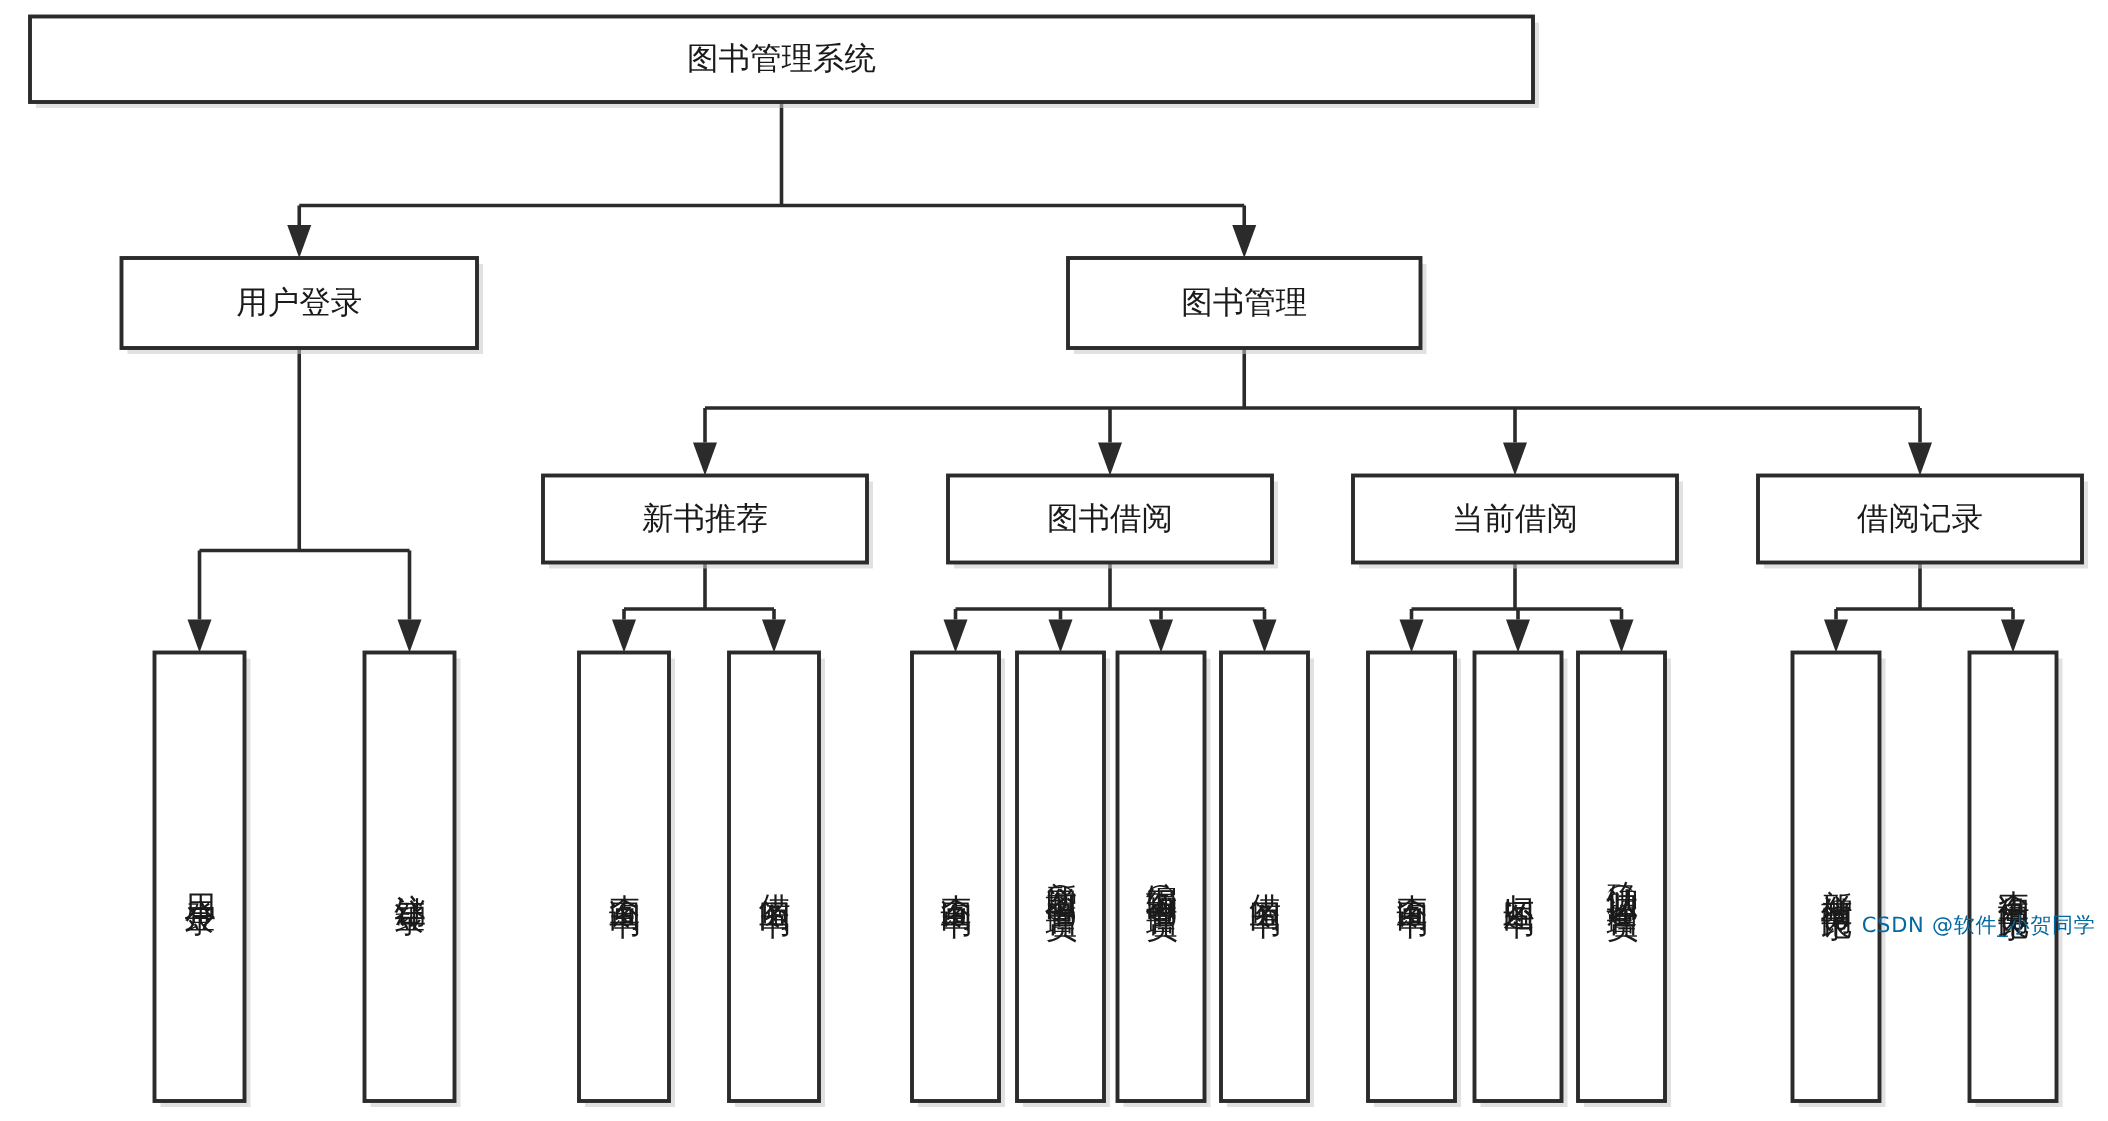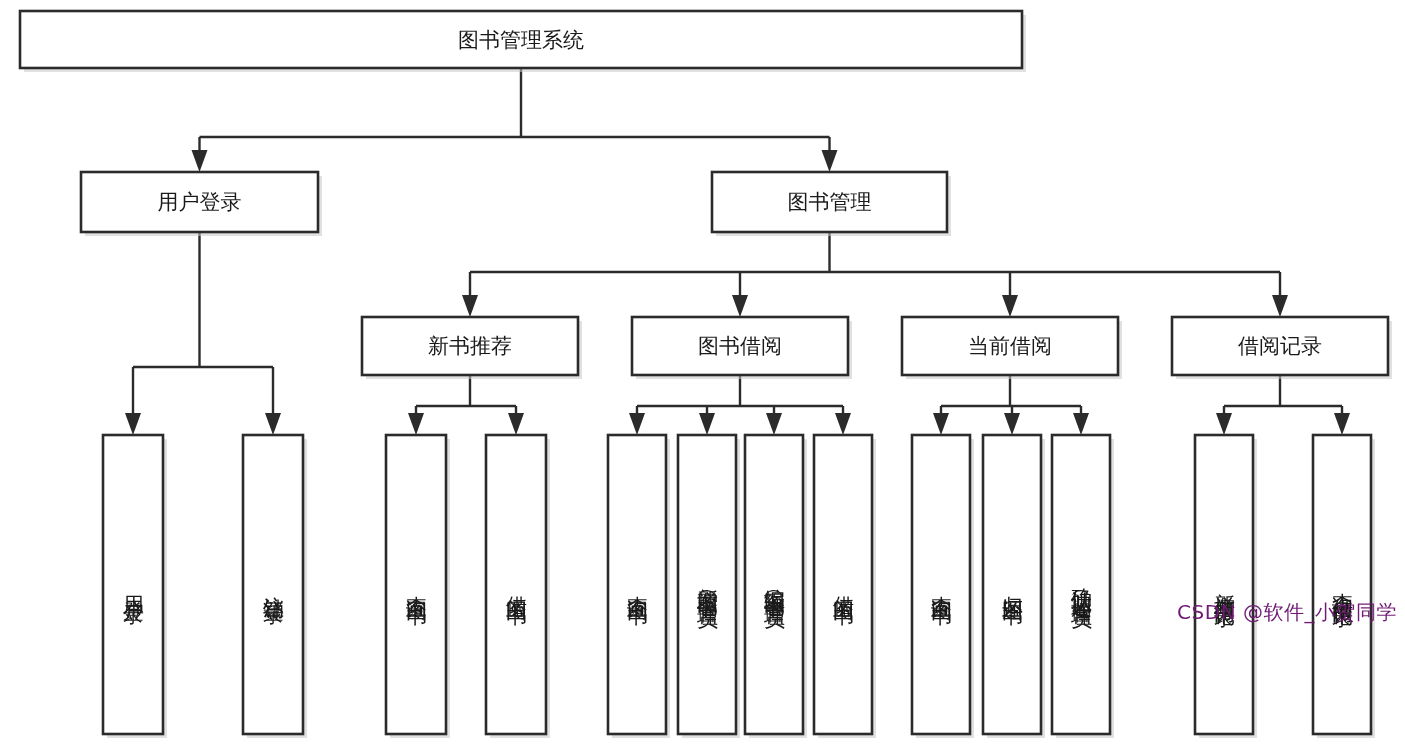--- a/index.html
+++ b/index.html
@@ -67,22 +67,22 @@
     color: #1a1a1a;
     line-height: 1.0;
     letter-spacing: 3px;
     white-space: nowrap;
   }
   .watermark {
     position: absolute;
     right: 8px;
     bottom: 4px;
     font-family: "DejaVu Sans", "Liberation Sans", sans-serif;
-    font-size: 20px;
-    color: #701a75;
+    font-size: 14px;
+    color: #0369a1;
     letter-spacing: 0.5px;
     white-space: nowrap;
   }
 </style>
 </head>
 <body>
 
 <div id="diagram-root">
   <svg class="flow" viewBox="0 0 1405 747" xmlns="http://www.w3.org/2000/svg">
     <g id="edges-layer">

